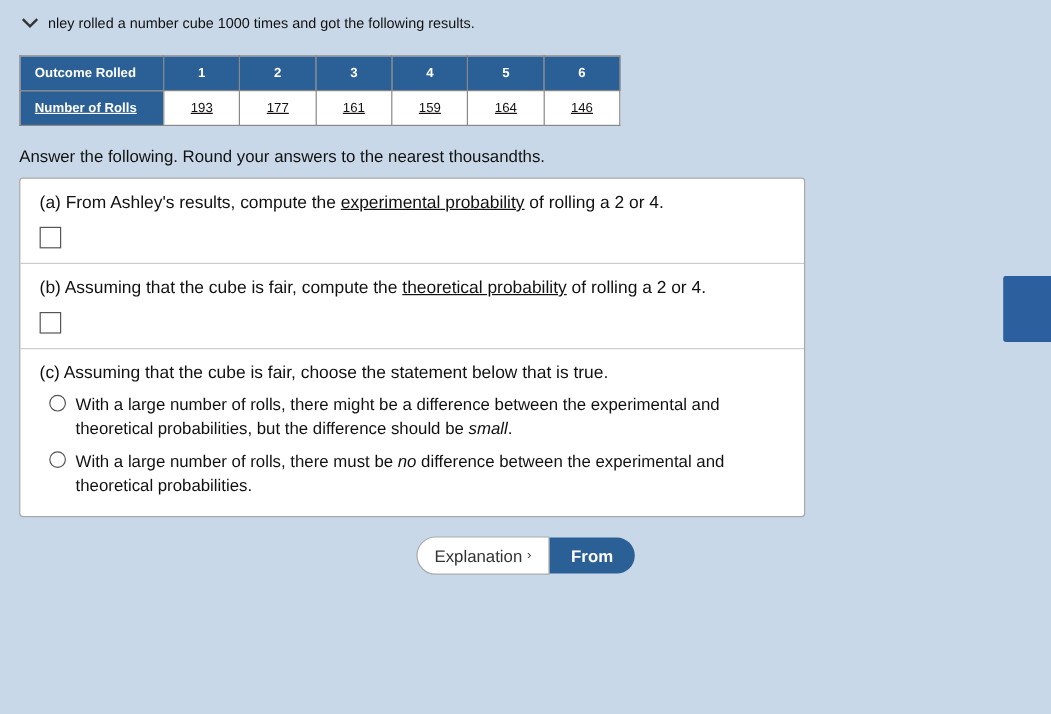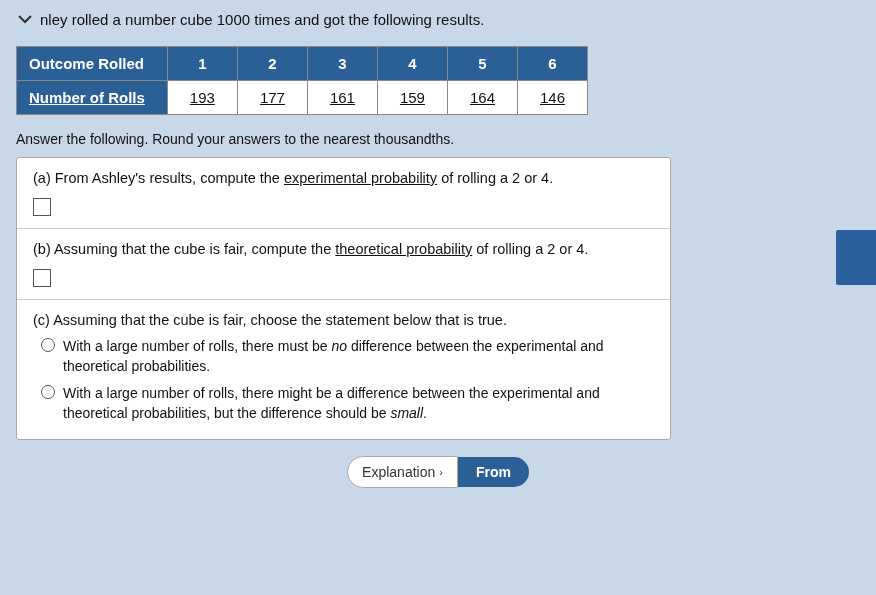--- a/index.html
+++ b/index.html
@@ -21,36 +21,36 @@
       align-items: center;
       margin-bottom: 8px;
     }
     .chevron-down {
       width: 18px;
       height: 18px;
       margin-right: 6px;
       flex-shrink: 0;
     }
     .intro-text {
-      font-size: 15px;
+      font-size: 12px;
       color: #111;
     }
     .table-wrapper {
       margin: 10px 0 12px 0;
       display: inline-block;
     }
     table {
       border-collapse: collapse;
       background: white;
     }
     table th, table td {
       border: 1.5px solid #888;
       padding: 8px 22px;
       text-align: center;
-      font-size: 15px;
+      font-size: 11px;
     }
     table th {
       background: #2b6096;
       color: white;
       font-weight: bold;
       min-width: 60px;
     }
     table td {
       background: white;
       color: #111;
@@ -225,28 +225,28 @@
 
     <div class="question-section">
       <div class="question-text">
         <span>(c) </span>
         <span>Assuming that the cube is fair, choose the statement below that is true.</span>
       </div>
 
       <div class="radio-option">
         <div class="radio-circle"></div>
         <span class="radio-text">
-          <span>With a large number of rolls, there must be </span><span class="italic">no</span><span> difference between the experimental and theoretical probabilities.</span>
+          <span>With a large number of rolls, there might be a difference between the experimental and theoretical probabilities, but the difference should be </span><span class="italic">small</span><span>.</span>
         </span>
       </div>
 
       <div class="radio-option">
         <div class="radio-circle"></div>
         <span class="radio-text">
-          <span>With a large number of rolls, there might be a difference between the experimental and theoretical probabilities, but the difference should be </span><span class="italic">small</span><span>.</span>
+          <span>With a large number of rolls, there must be </span><span class="italic">no</span><span> difference between the experimental and theoretical probabilities.</span>
         </span>
       </div>
     </div>
 
   </div>
 
   
   <div class="bottom-bar">
     <button class="explanation-btn">
       <span>Explanation</span>

